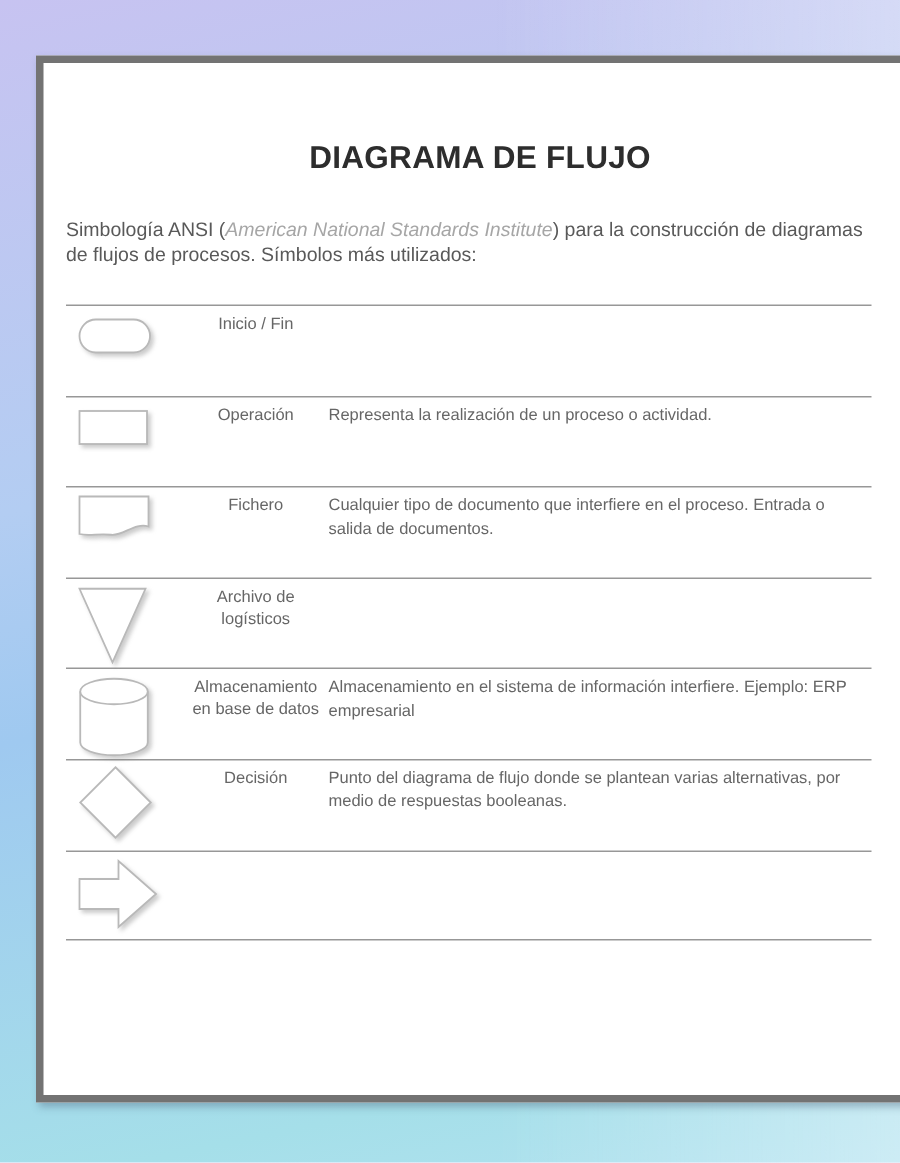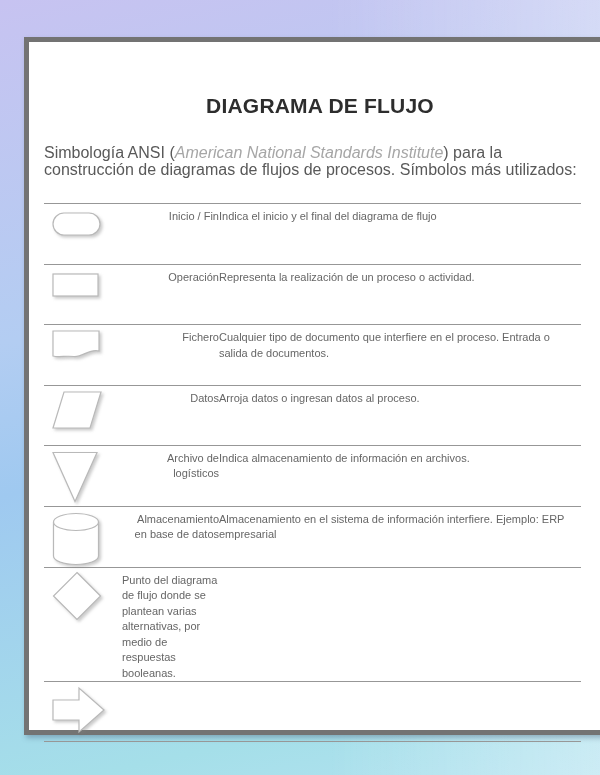--- a/index.html
+++ b/index.html
@@ -16,38 +16,38 @@
     border:5px solid #737373;
     box-shadow:2px 3px 5px rgba(85,110,135,0.45);
   }
   .title {
     margin:51px 0 0 0; text-align:center;
     font-size:21px; line-height:26px; font-weight:bold;
     color:#2d2d2d; letter-spacing:0.2px;
   }
   .intro {
     margin:26px 18px 15px 15px;
-    font-size:16px; line-height:16.5px; color:#595959;
+    font-size:13px; line-height:16.5px; color:#595959;
   }
   .intro .it { font-style:italic; color:#a6a6a6; }
   .tbl { margin:25px 30px 0 15px; }
   .row {
     display:grid; grid-template-columns:78px 97px 1fr;
     border-top:1px solid #979797;
     min-height:60.6px; box-sizing:border-box;
   }
   .row:last-child { border-bottom:1px solid #979797; }
   .sym { padding:8px 0 0 8px; }
   .sym.p5 { padding-top:5px; }
   .sym.p3 { padding-top:3px; }
   .sym svg { display:block; filter:drop-shadow(2px 2.5px 1.5px rgba(125,125,125,0.4)); }
   .sym svg * { fill:#ffffff; stroke:#b9b9b9; stroke-width:1.2; }
   .name {
     padding-top:5px; font-size:11px; line-height:15px;
-    color:#666666; text-align:right;
+    color:#666666; text-align:center;
   }
   .desc {
     padding:5px 0 0 0; font-size:11px; line-height:15.5px;
     color:#666666;
   }
 </style>
 </head>
 <body>
 
 <div class="page">
@@ -58,21 +58,20 @@
 
   <div class="tbl">
 
     <div class="row">
       <div class="sym">
         <svg width="49" height="24" viewBox="0 0 49 24">
           <rect x="1" y="1" width="47" height="22" rx="11" ry="11"></rect>
         </svg>
       </div>
       <div class="name">Inicio / Fin</div>
-      <div class="desc">Indica el inicio y el final del diagrama de flujo</div>
     </div>
 
     <div class="row">
       <div class="sym">
         <svg width="47" height="24" viewBox="0 0 47 24">
           <rect x="1" y="1" width="45" height="22"></rect>
         </svg>
       </div>
       <div class="name">Operación</div>
       <div class="desc">Representa la realización de un proceso o actividad.</div>
@@ -81,57 +80,48 @@
     <div class="row">
       <div class="sym p5">
         <svg width="49" height="30" viewBox="0 0 49 30">
           <path d="M1,1 L47,1 L47,21 C38,18 30,27.5 22,26.5 C14,25.5 7,27.5 1,26 Z"></path>
         </svg>
       </div>
       <div class="name">Fichero</div>
       <div class="desc">Cualquier tipo de documento que interfiere en el proceso. Entrada o salida de documentos.</div>
     </div>
 
-    <div class="row">
-      <div class="sym p5">
-        <svg width="50" height="38" viewBox="0 0 50 38">
-          <polygon points="12,1 49,1 38,37 1,37"></polygon>
-        </svg>
-      </div>
-      <div class="name">Datos</div>
-      <div class="desc">Arroja datos o ingresan datos al proceso.</div>
-    </div>
 
     <div class="row">
       <div class="sym p5">
         <svg width="46" height="52" viewBox="0 0 46 52">
           <polygon points="1,1.5 45,1.5 23,50.5"></polygon>
         </svg>
       </div>
       <div class="name">Archivo de logísticos</div>
-      <div class="desc">Indica almacenamiento de información en archivos.</div>
     </div>
 
     <div class="row">
       <div class="sym p5">
         <svg width="48" height="54" viewBox="0 0 48 54">
           <path d="M1.5,10 L1.5,44 A22.5,8.5 0 0 0 46.5,44 L46.5,10"></path>
           <ellipse cx="24" cy="10" rx="22.5" ry="8.5"></ellipse>
         </svg>
       </div>
       <div class="name">Almacenamiento en base de datos</div>
       <div class="desc">Almacenamiento en el sistema de información interfiere. Ejemplo: ERP empresarial</div>
     </div>
 
     <div class="row">
       <div class="sym p3">
         <svg width="50" height="50" viewBox="0 0 50 50">
           <polygon points="25,1.5 48.5,25 25,48.5 1.5,25"></polygon>
         </svg>
       </div>
+      <div class="name">Decisión</div>
       <div class="desc">Punto del diagrama de flujo donde se plantean varias alternativas, por medio de respuestas booleanas.</div>
     </div>
 
     <div class="row">
       <div class="sym p3">
         <svg width="54" height="50" viewBox="0 0 54 50">
           <polygon points="1,15 27,15 27,3 52,25 27,47 27,35 1,35"></polygon>
         </svg>
       </div>
     </div>

